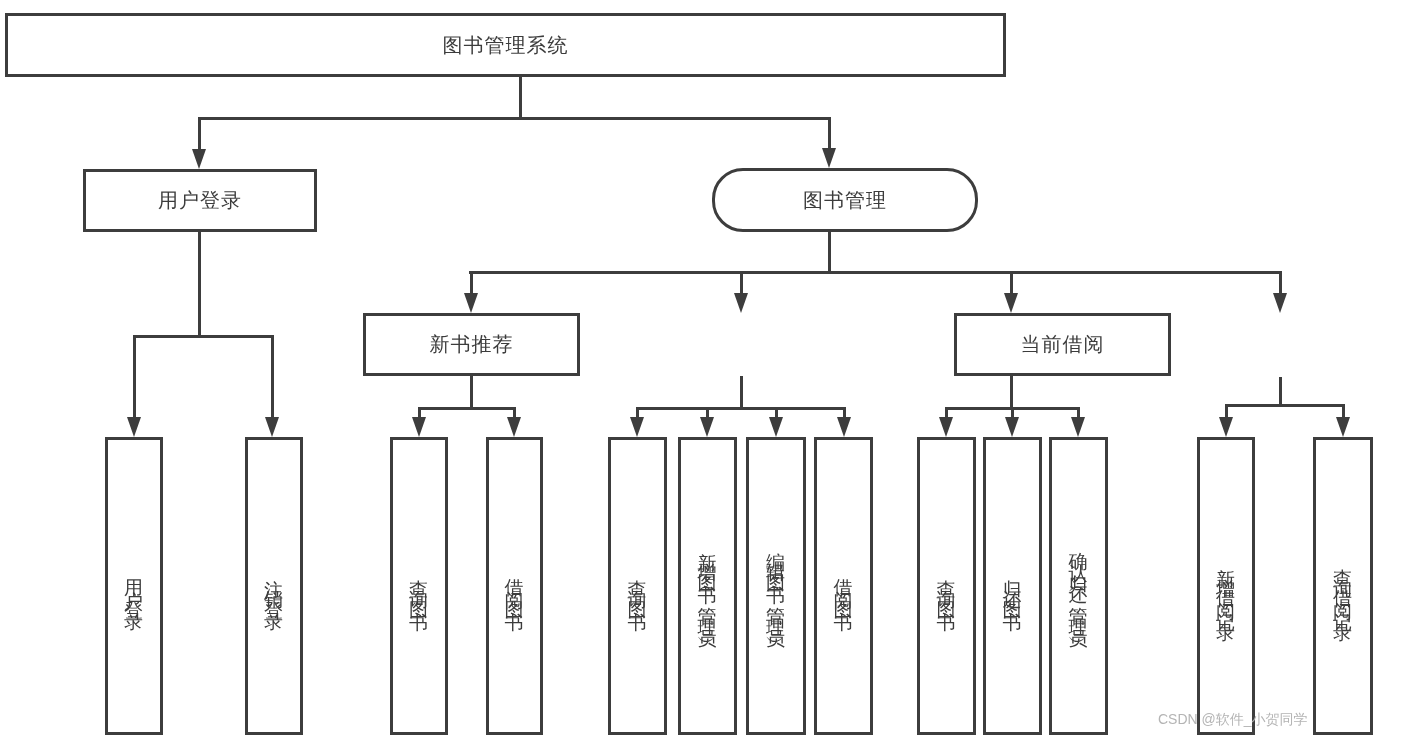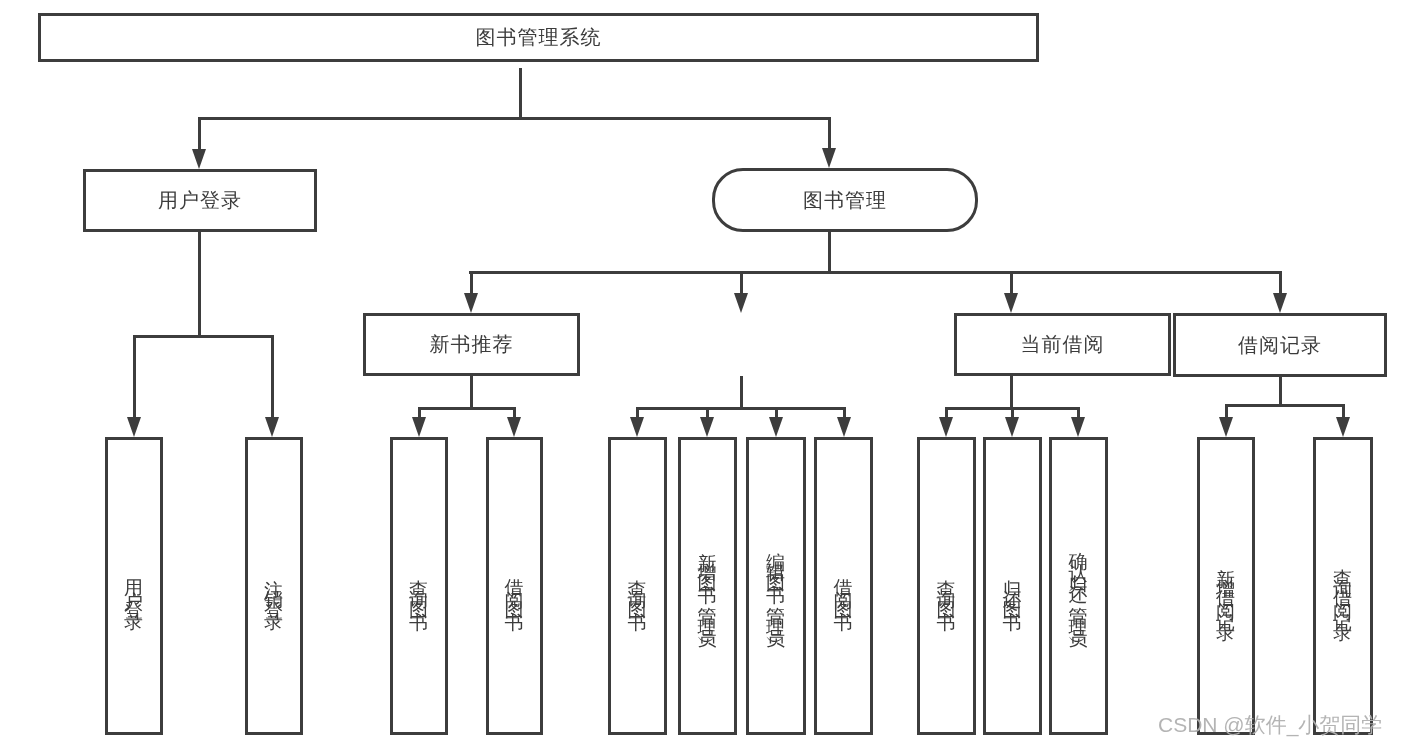--- a/index.html
+++ b/index.html
@@ -40,21 +40,21 @@
     position:absolute;width:0;height:0;
     border-left:7px solid transparent;
     border-right:7px solid transparent;
     border-top:20px solid var(--line);
     z-index:1;
   }
   .watermark{
     position:absolute;
     left:1158px;top:711px;
     width:247px;
-    font-size:21px;
+    font-size:14px;
     color:rgba(176,176,176,0.95);
     white-space:nowrap;
     z-index:3;
   }
 </style>
 </head>
 <body>
 
 <div id="canvas">
 
@@ -110,44 +110,41 @@
   <div class="vline" style="left:1077px;top:407px;height:10px;"></div>
   <div class="ah" style="left:1071px;top:417px;"></div>
 
   <div class="vline" style="left:1279px;top:377px;height:27px;"></div>
   <div class="hline" style="left:1225px;top:404px;width:119px;"></div>
   <div class="vline" style="left:1225px;top:404px;height:13px;"></div>
   <div class="ah" style="left:1219px;top:417px;"></div>
   <div class="vline" style="left:1342px;top:404px;height:13px;"></div>
   <div class="ah" style="left:1336px;top:417px;"></div>
 
-  <div class="box" style="left:38px;top:13px;width:1001px;height:49px;">
+  <div class="box" style="left:5px;top:13px;width:1001px;height:64px;">
     <span>图书管理系统</span>
   </div>
 
   <div class="box" style="left:83px;top:169px;width:234px;height:63px;">
     <span>用户登录</span>
   </div>
 
   <div class="box" style="left:712px;top:168px;width:266px;height:64px;border-radius:31px;">
     <span>图书管理</span>
   </div>
 
   <div class="box" style="left:363px;top:313px;width:217px;height:63px;">
     <span>新书推荐</span>
   </div>
 
 
   <div class="box" style="left:954px;top:313px;width:217px;height:63px;">
     <span>当前借阅</span>
   </div>
 
-  <div class="box" style="left:1173px;top:313px;width:214px;height:64px;">
-    <span>借阅记录</span>
-  </div>
 
   <div class="box vbox" style="left:105px;top:437px;width:58px;height:298px;">
     <span class="vtext">用户登录</span>
   </div>
   <div class="box vbox" style="left:245px;top:437px;width:58px;height:298px;">
     <span class="vtext">注销登录</span>
   </div>
 
   <div class="box vbox" style="left:390px;top:437px;width:58px;height:298px;">
     <span class="vtext">查询图书</span>

